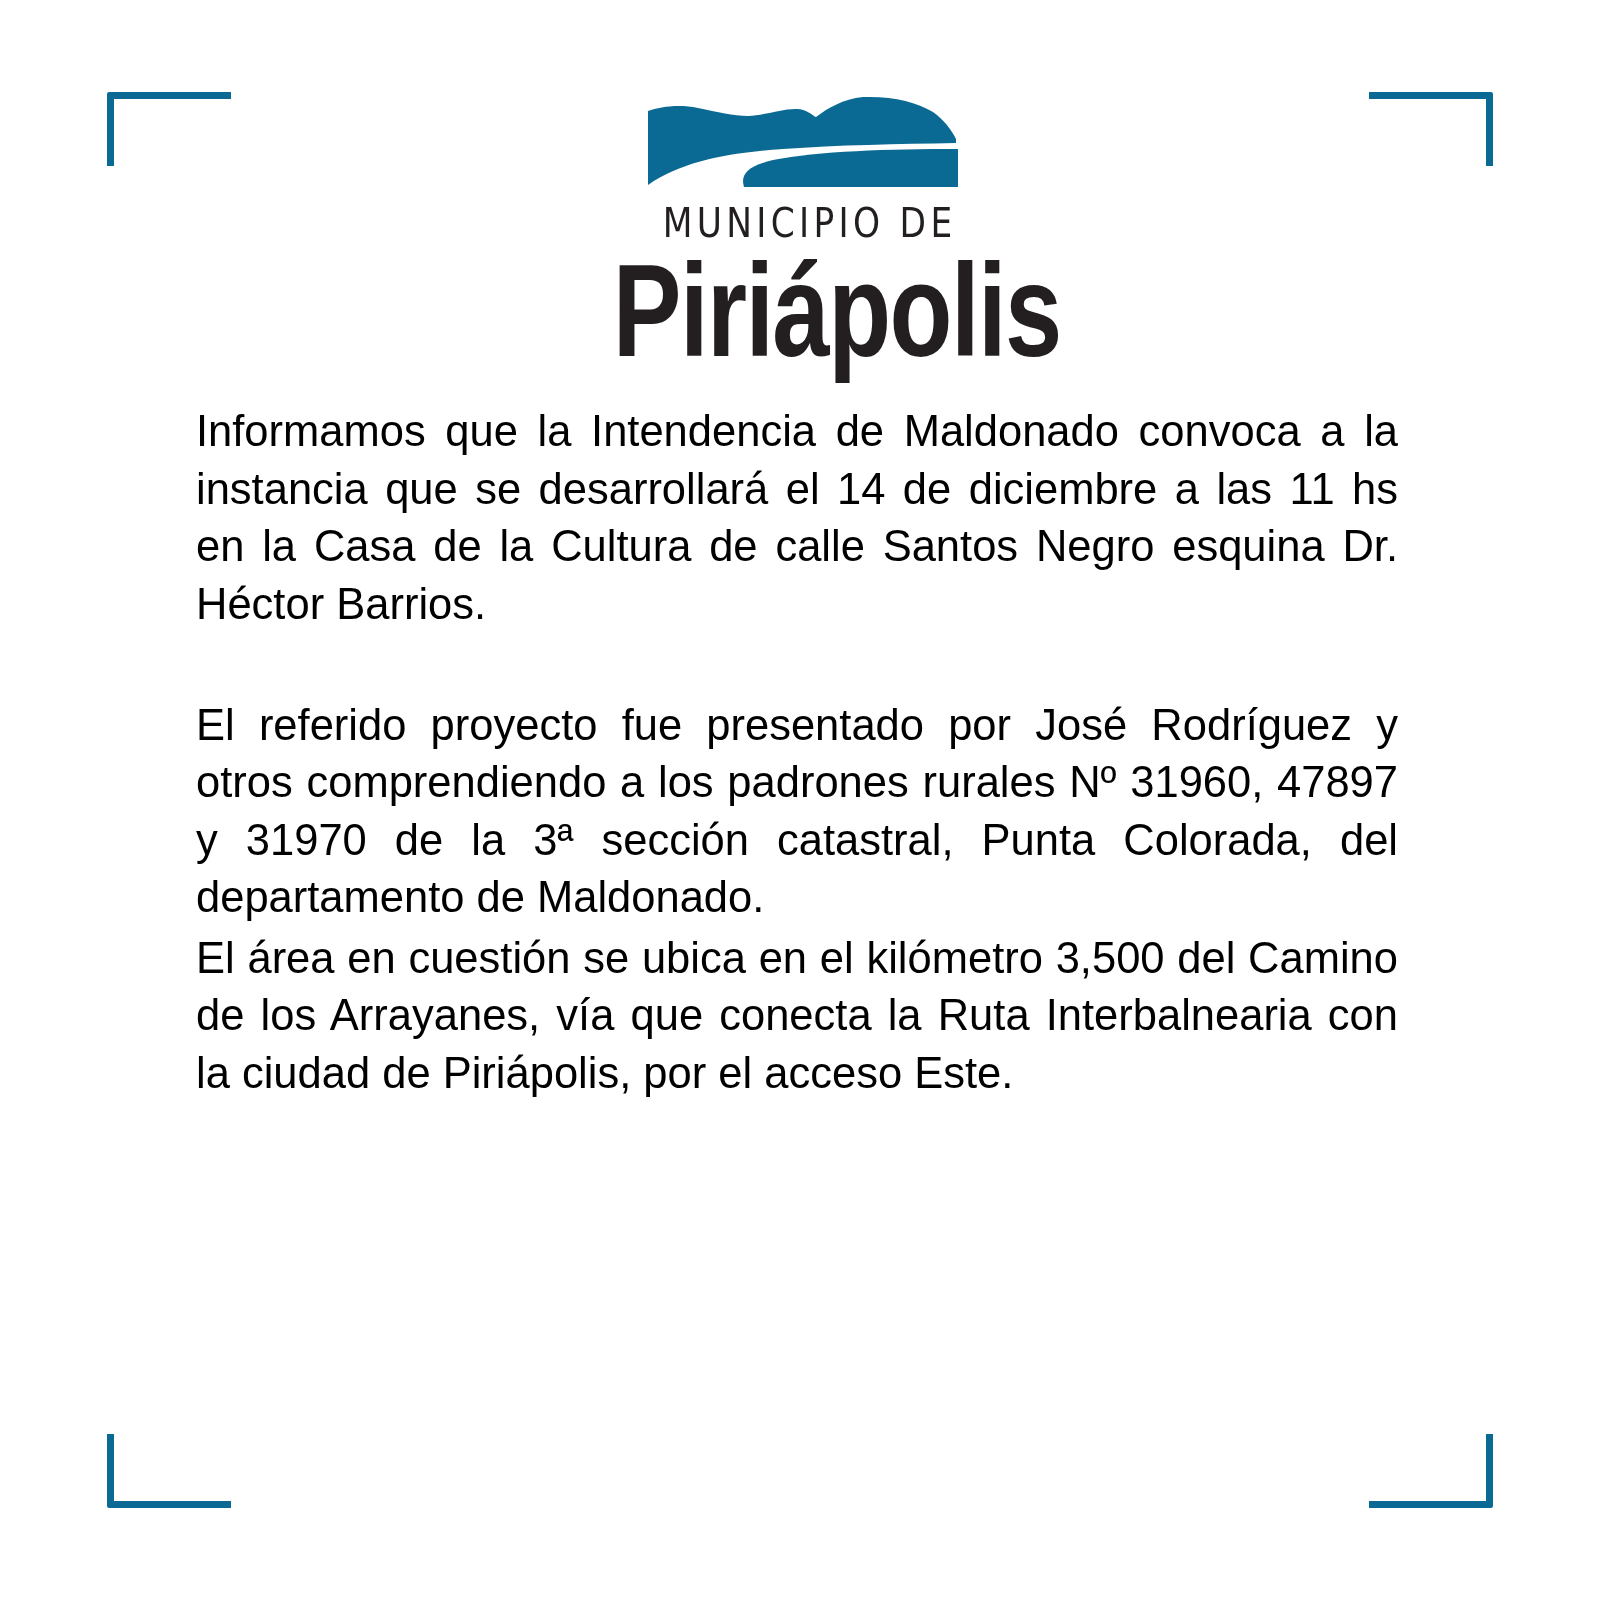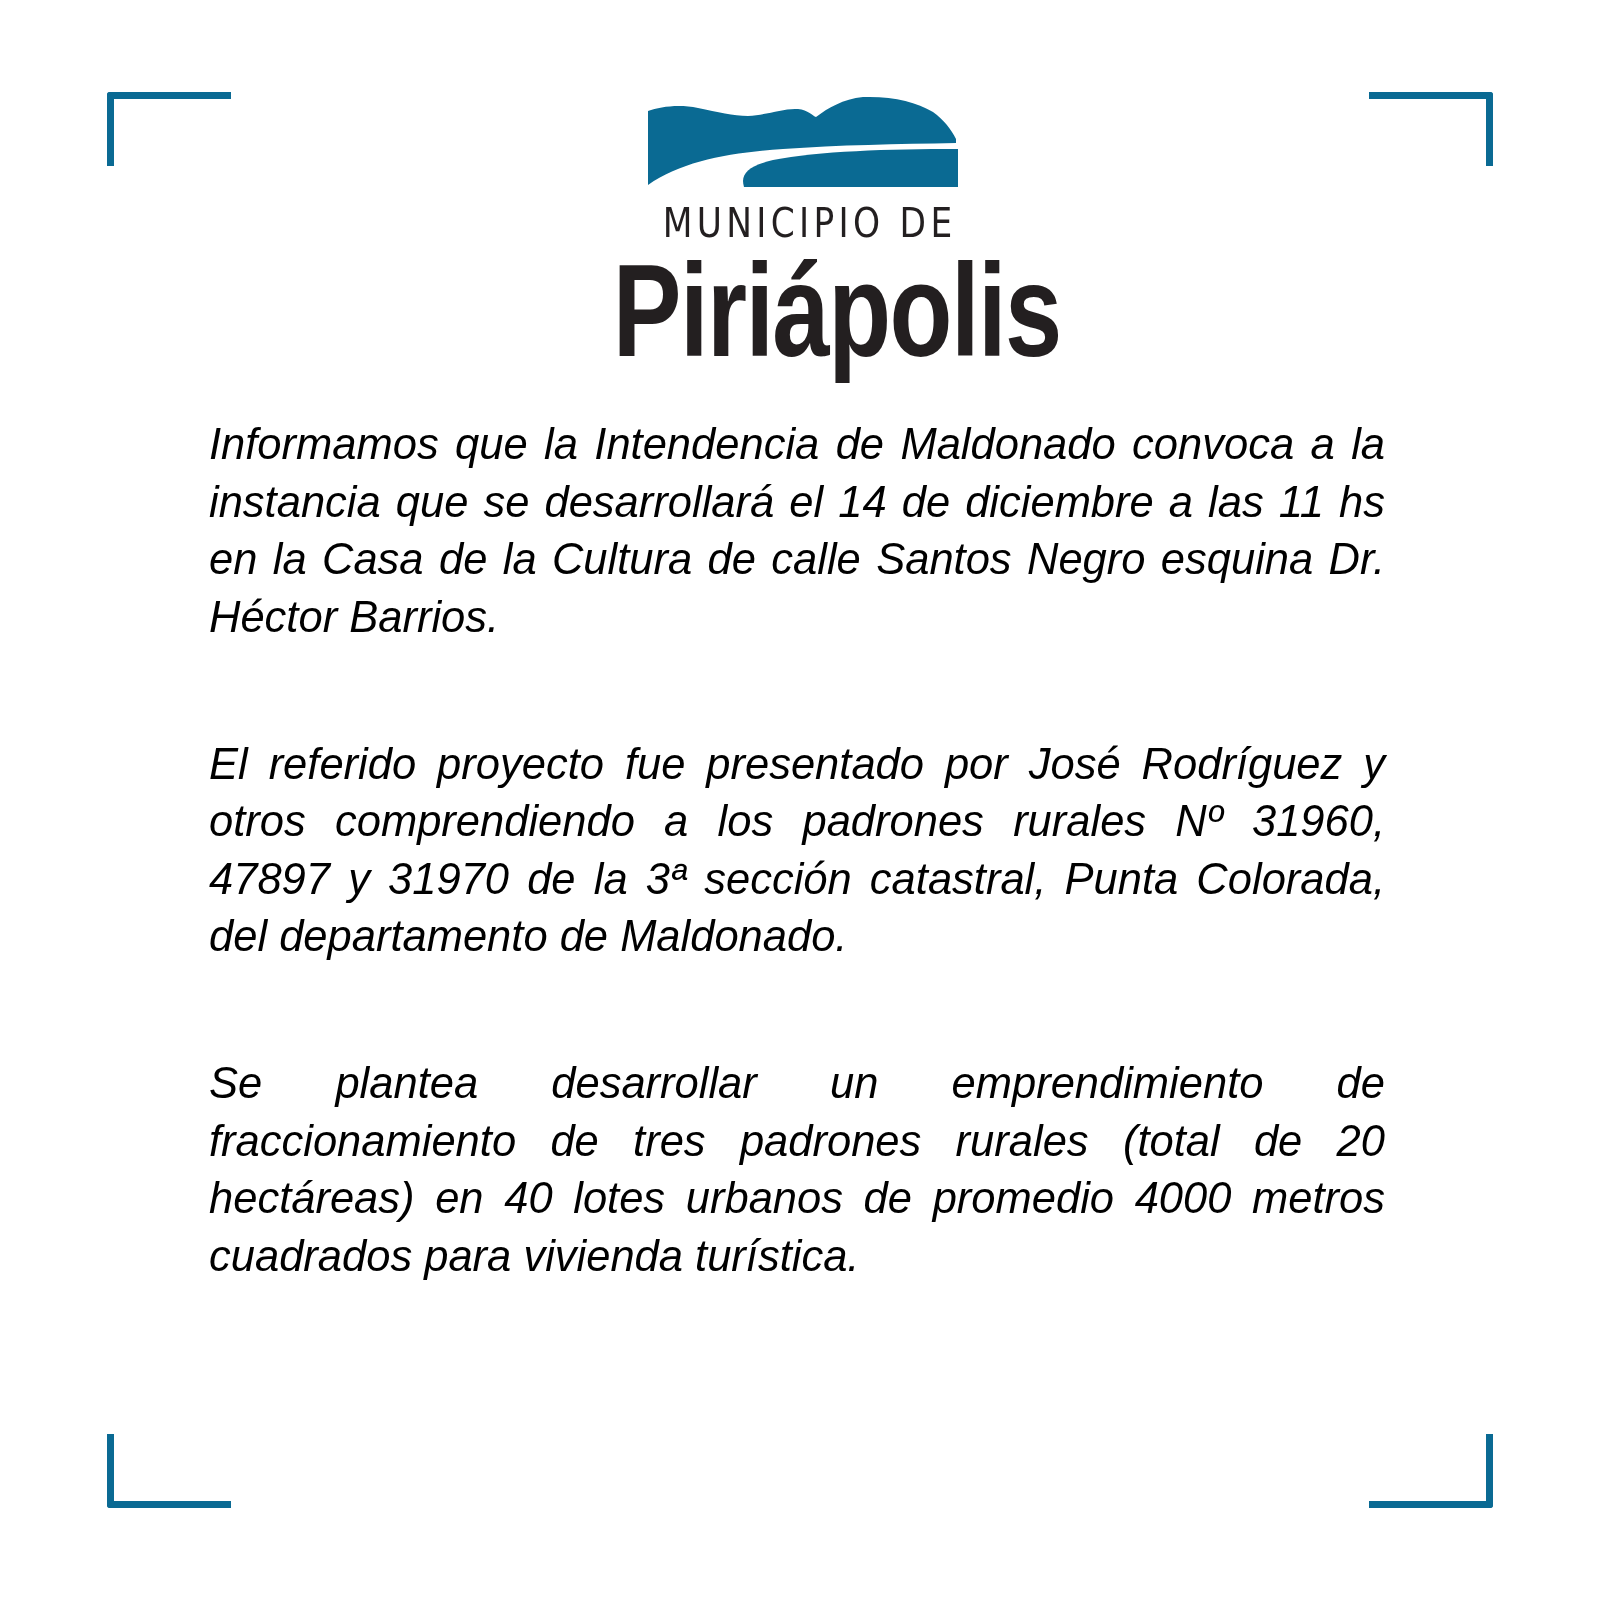--- a/index.html
+++ b/index.html
@@ -79,24 +79,23 @@
     position: absolute;
     left: 193px;
     top: 400px;
     width: 1208px;
     font-family: "Liberation Sans", sans-serif;
     font-size: 43.5px;
     line-height: 57.5px;
     color: #000;
   }
   .content p {
-    margin: 16px;
+    margin: 3px;
     text-align: justify;
     text-align-last: left;
-    font-style: italic;
   }
   .content .gap {
     height: 57.5px;
   }
 </style>
 </head>
 <body>
 
 <div class="bracket tl"></div>
 <div class="bracket tr"></div>
@@ -111,15 +110,15 @@
     <path fill="#0a6a93" d="M96,93 C92,80 100,72 125,66 C170,57 240,55 310,55 L310,93 Z"></path>
   </svg>
   <div class="logo-sub">MUNICIPIO DE</div>
   <div class="logo-title">Piriápolis</div>
 </div>
 
 <div class="content">
   <p>Informamos que la Intendencia de Maldonado convoca a la instancia que se desarrollará el 14 de diciembre a las 11 hs en la Casa de la Cultura de calle Santos Negro esquina Dr. Héctor Barrios.</p>
   <div class="gap"></div>
   <p>El referido proyecto fue presentado por José Rodríguez y otros comprendiendo a los padrones rurales Nº 31960, 47897 y 31970 de la 3ª sección catastral, Punta Colorada, del departamento de Maldonado.</p>
+  <p>El área en cuestión se ubica en el kilómetro 3,500 del Camino de los Arrayanes, vía que conecta la Ruta Interbalnearia con la ciudad de Piriápolis, por el acceso Este.</p>
   <div class="gap"></div>
-  <p>Se plantea desarrollar un emprendimiento de fraccionamiento de tres padrones rurales (total de 20 hectáreas) en 40 lotes urbanos de promedio 4000 metros cuadrados para vivienda turística.</p>
 </div>
 
 </body></html>

